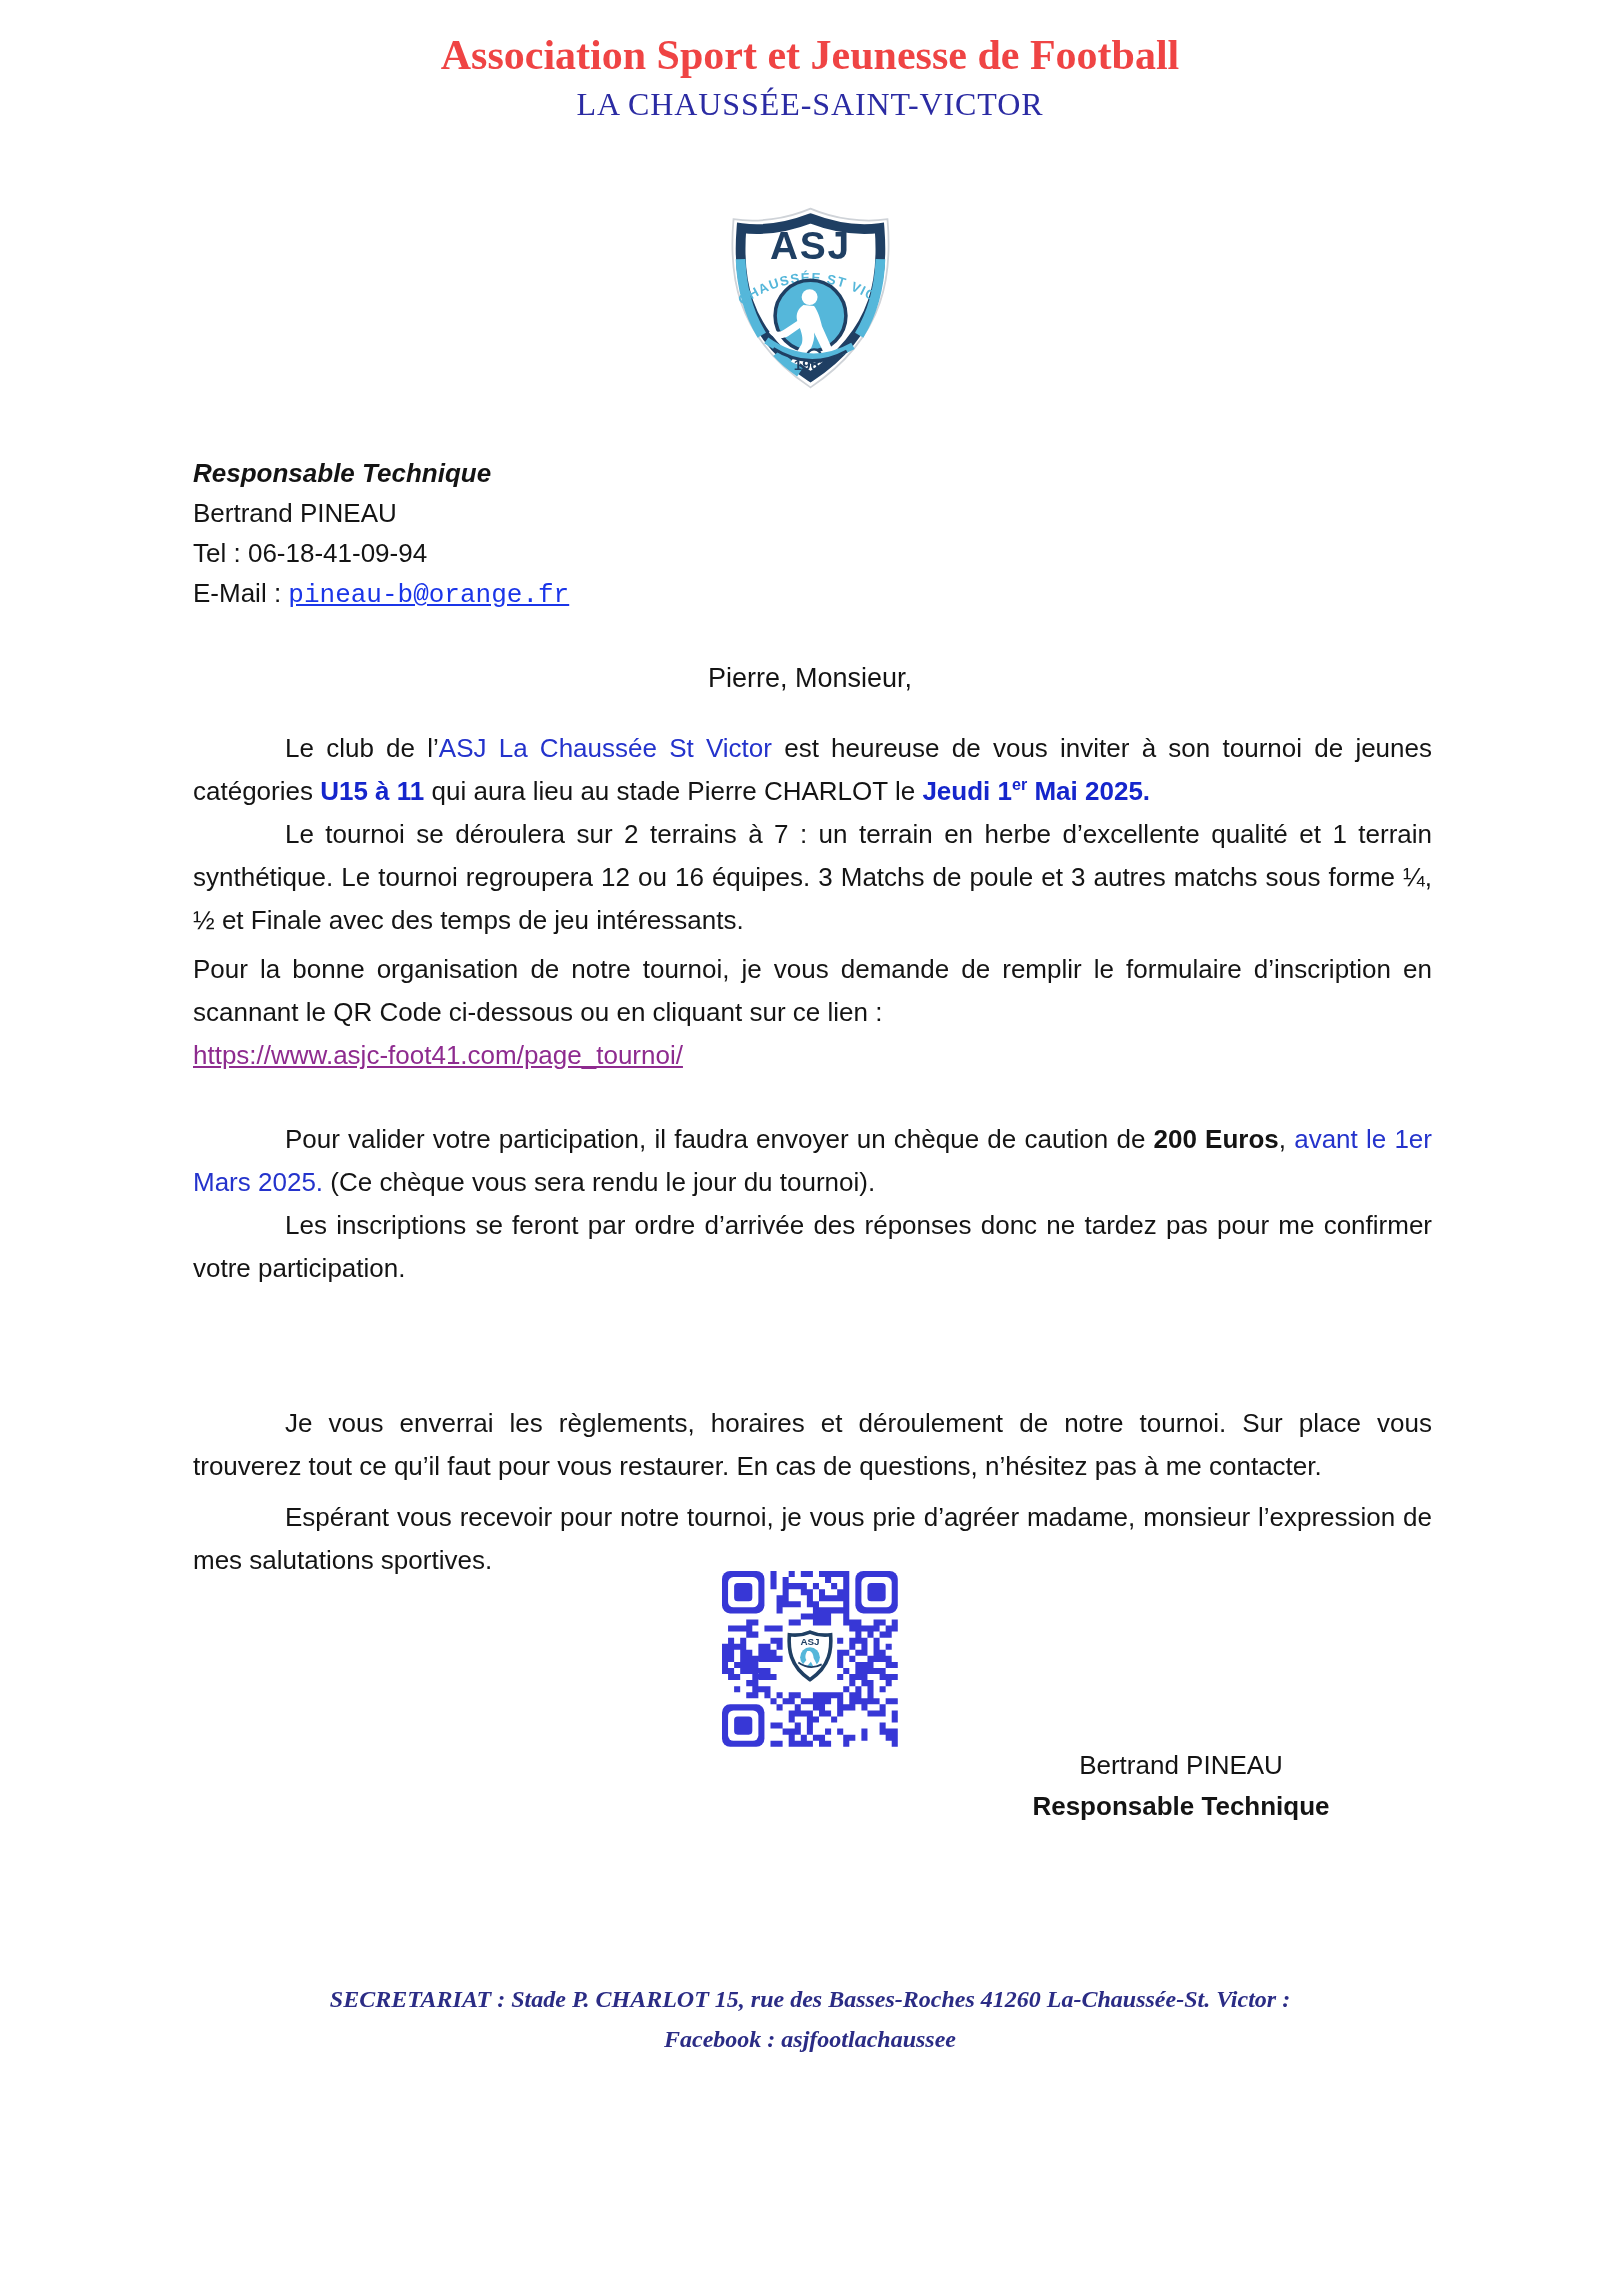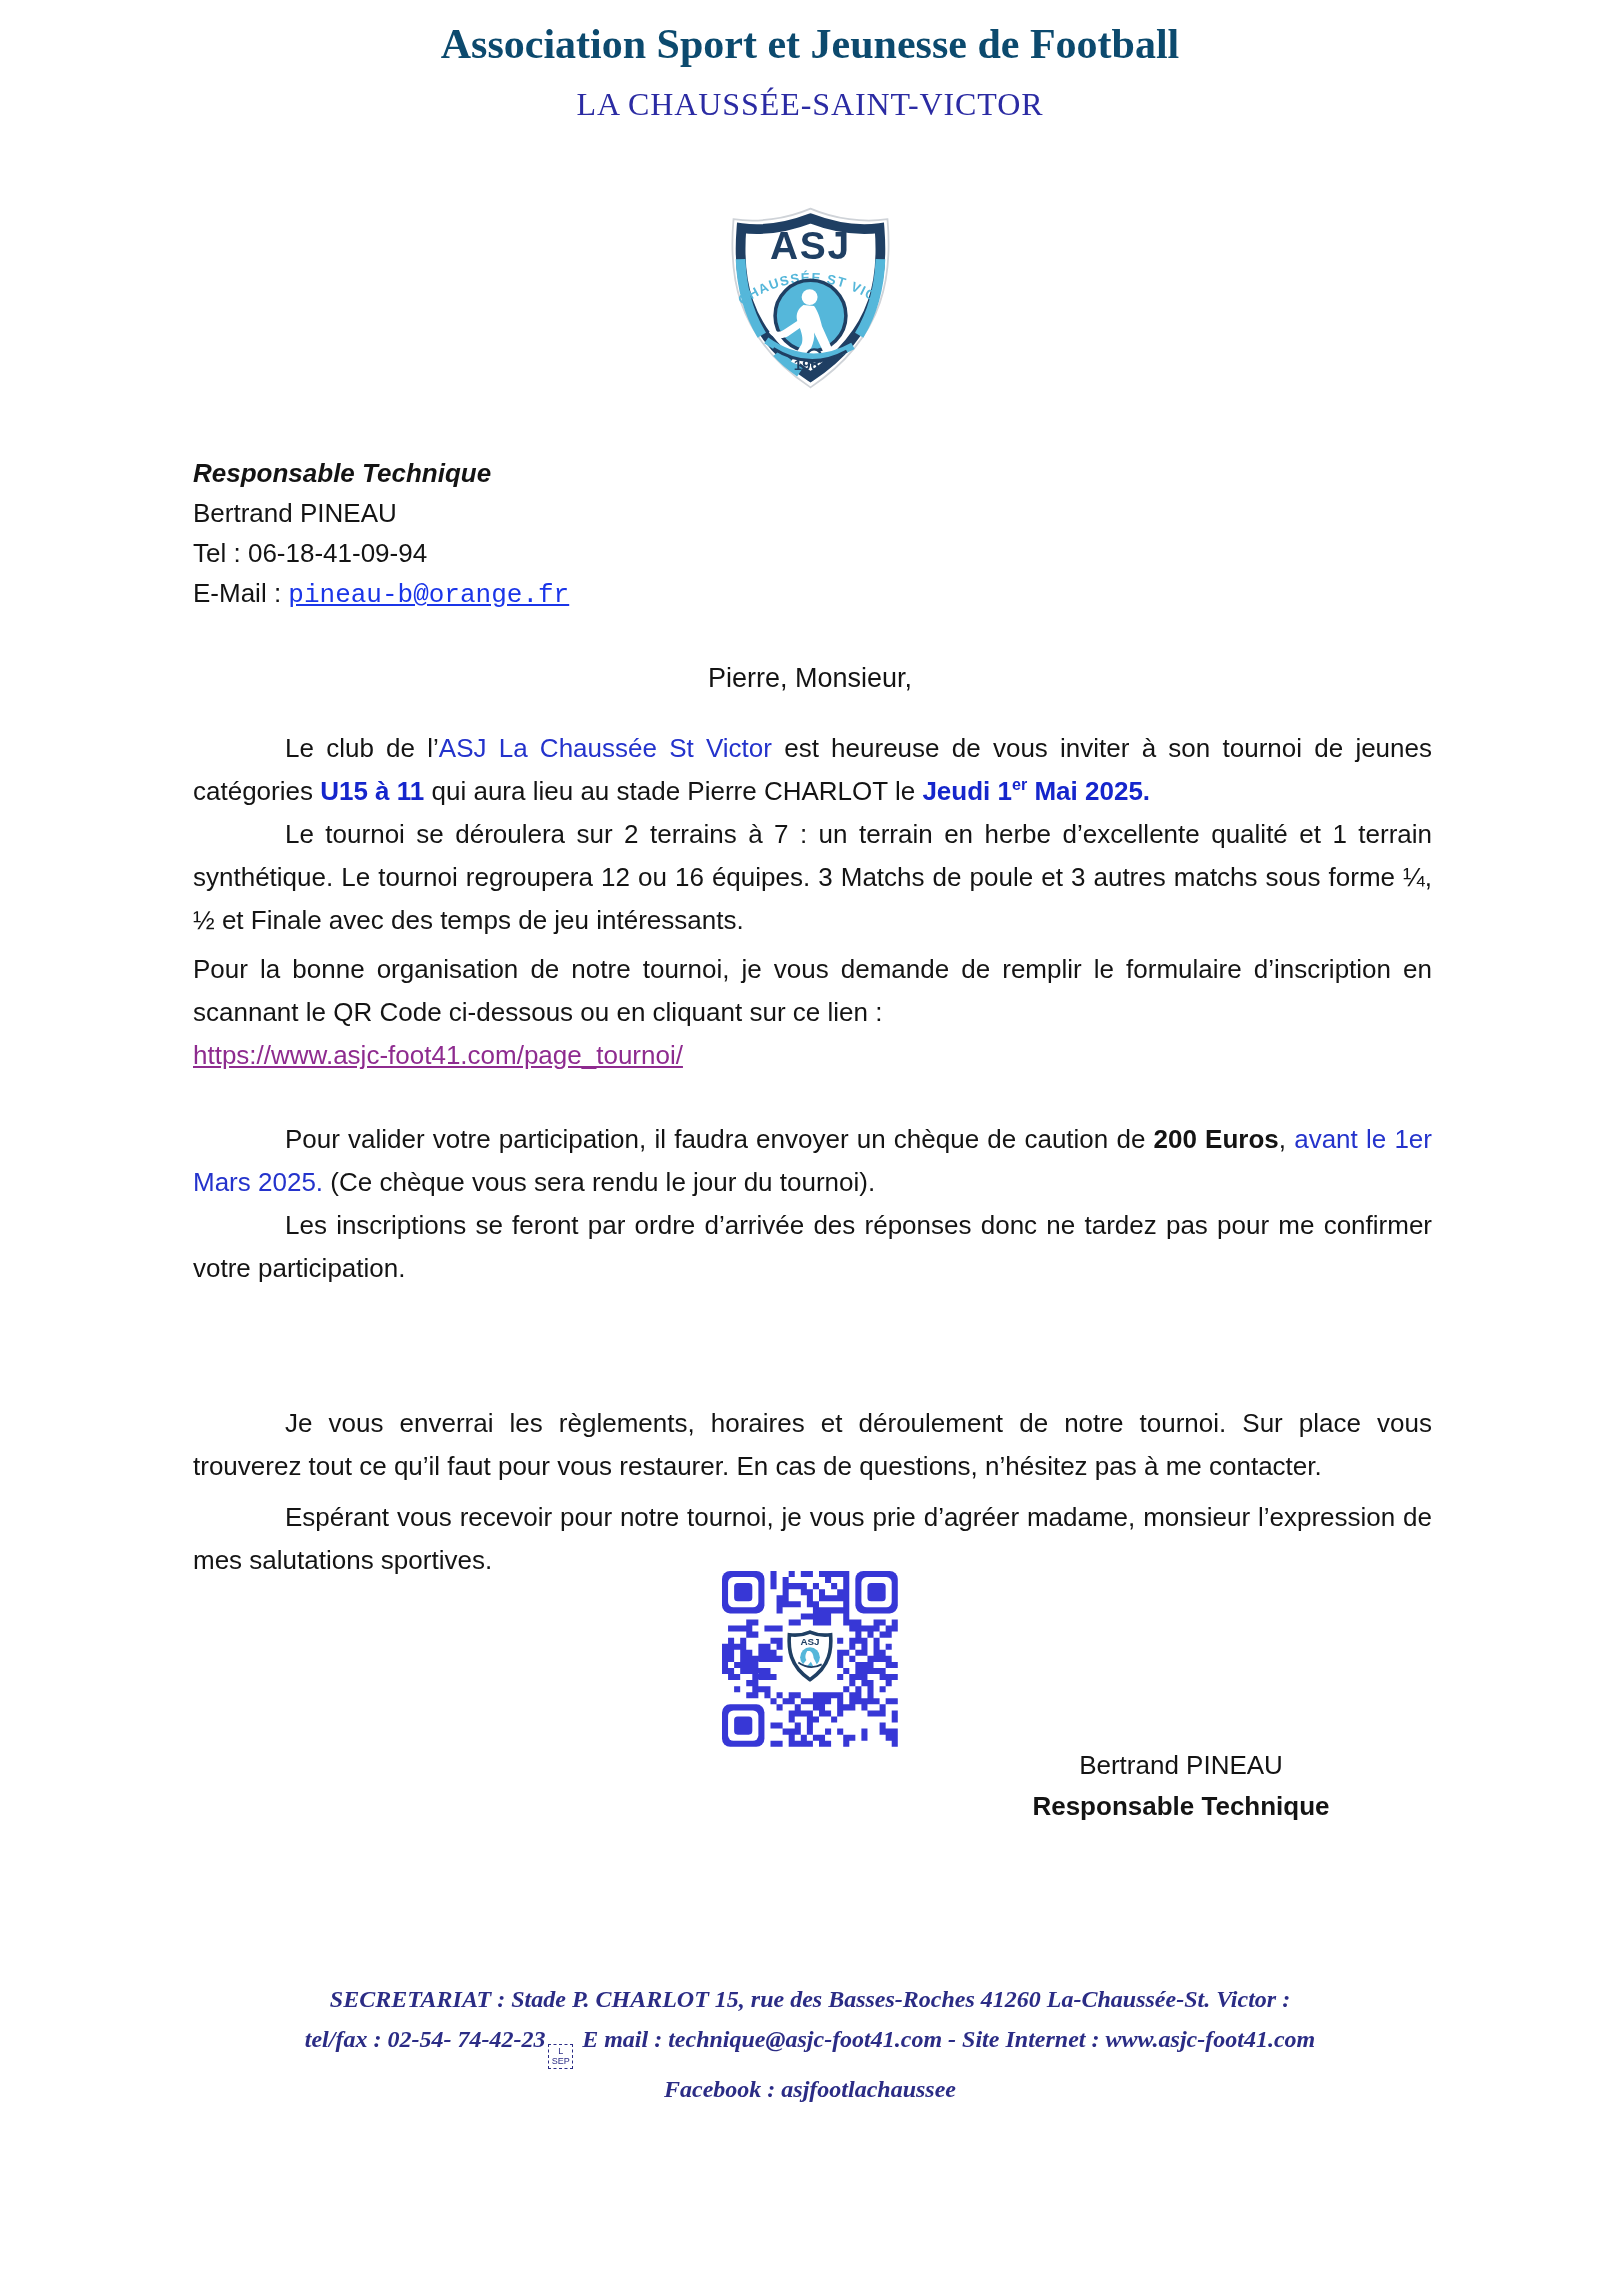--- a/index.html
+++ b/index.html
@@ -5,22 +5,22 @@
   html,body{margin:0;padding:0;}
   body{
     width:1620px;height:2293px;background:#ffffff;position:relative;
     font-family:"Liberation Sans",sans-serif;color:#141414;
     -webkit-font-smoothing:antialiased;
   }
   .abs{position:absolute;}
   p{margin:0;}
 
   
-  .title{top:20px;left:0;width:100%;text-align:center;
-    font-family:"Liberation Serif",serif;font-weight:bold;font-size:42px;color:#0c4a6e;}
+  .title{top:31px;left:0;width:100%;text-align:center;
+    font-family:"Liberation Serif",serif;font-weight:bold;font-size:42px;color:#ef4444;}
   .subtitle{top:86px;left:0;width:100%;text-align:center;
     font-family:"Liberation Serif",serif;font-size:32px;color:#2b2ba3;letter-spacing:0.9px;}
 
   
   .logo-wrap{top:204px;left:722px;width:177px;height:188px;}
 
   
   .contact{top:453px;left:193px;font-size:26px;line-height:40px;}
   .contact .role{font-weight:bold;font-style:italic;}
   a.email-link{color:#1a35e8;text-decoration:underline;font-family:Liberation Mono, monospace;}
@@ -163,21 +163,15 @@
   </svg>
 </div>
 
 <div class="abs signature">
   <div>Bertrand PINEAU</div>
   <div class="sig-role">Responsable Technique</div>
 </div>
 
 <div class="abs footer">
   <div>SECRETARIAT : Stade P. CHARLOT 15, rue des Basses-Roches 41260 La-Chaussée-St. Victor :</div>
-  <div>
-    <span>tel/fax : 02-54- 74-42-23</span><span class="sep-box">
-        <span>L</span>
-        <span>SEP</span>
-      </span><span> E mail : </span><span>technique@asjc-foot41.com</span><span> - Site Internet : </span><span>www.asjc-foot41.com</span>
-  </div>
   <div>Facebook : asjfootlachaussee</div>
 </div>
 
 
 </body></html>

